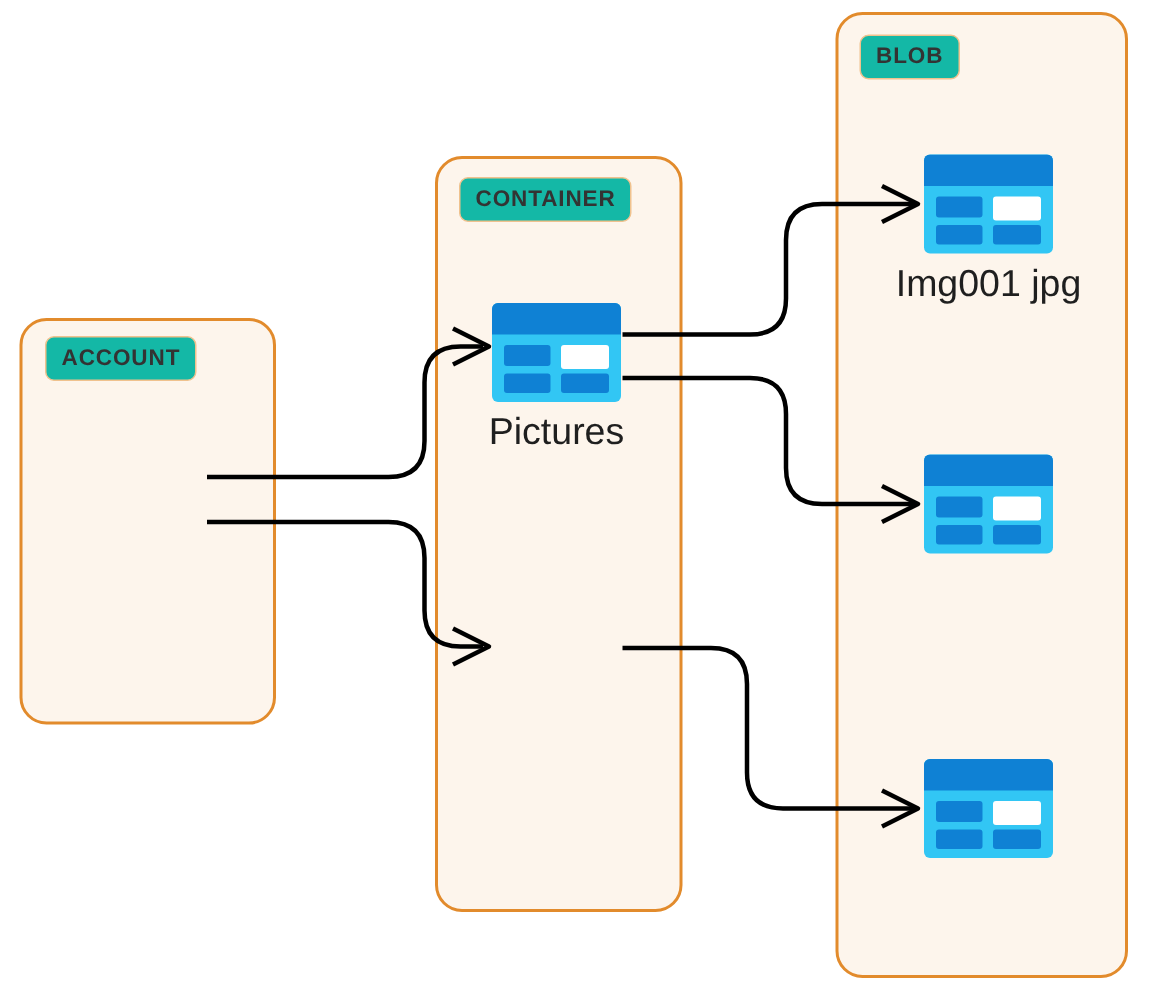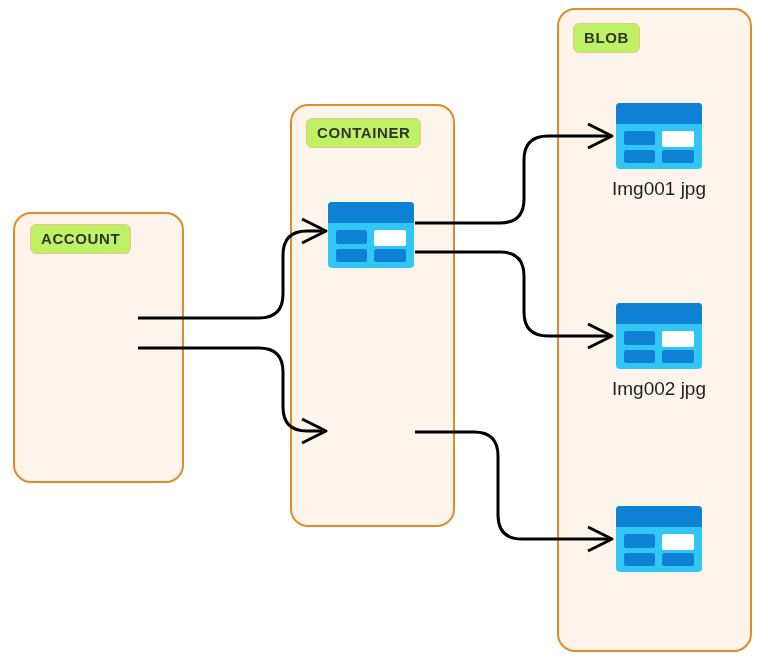--- a/index.html
+++ b/index.html
@@ -23,40 +23,40 @@
   
   .group-box {
     position: absolute;
     background: #fdf5ec;
     border: 2px solid #e28b2c;
     border-radius: 18px;
     box-sizing: border-box;
   }
   .group-badge {
     position: absolute;
-    background: #bef264;
+    background: #14b8a6;
     border: 1px solid #f0c28e;
     border-radius: 6px;
     color: #333333;
     font-size: 15px;
     font-weight: bold;
     letter-spacing: 0.6px;
     padding: 5px 10px 6px 10px;
     white-space: nowrap;
     box-sizing: border-box;
   }
   
   .node {
     position: absolute;
     text-align: center;
     width: 160px;
   }
   .node-label {
     color: #1f1f1f;
-    font-size: 19px;
+    font-size: 25px;
     line-height: 24px;
     margin-top: 8px;
     white-space: pre-line;
   }
   .icon-wrap {
     display: flex;
     justify-content: center;
   }
   
   .blue-icon {
@@ -130,21 +130,21 @@
 </style>
 </head>
 <body>
 
 <div id="stage">
 
   <div class="group-box" style="left:13px; top:212px; width:171px; height:271px;">
     <div class="group-badge" style="left:15px; top:10px;text-align:right;">ACCOUNT</div>
   </div>
 
-  <div class="group-box" style="left:290px; top:104px; width:165px; height:423px;">
+  <div class="group-box" style="left:290px; top:104px; width:165px; height:504px;">
     <div class="group-badge" style="left:14px; top:12px;">CONTAINER</div>
   </div>
 
   <div class="group-box" style="left:557px; top:8px; width:195px; height:644px;">
     <div class="group-badge" style="left:14px; top:13px;">BLOB</div>
   </div>
 
   <svg id="connectors" viewBox="0 0 768 661" width="768" height="661">
 
     <path d="M138,318 L259,318 Q283,318 283,294 L283,255 Q283,231 307,231 L322,231"></path>
@@ -167,20 +167,21 @@
   <div class="node" style="left:291px; top:202px;">
     <div class="icon-wrap">
       <div class="blue-icon">
         <div class="top-bar"></div>
         <div class="cell c1"></div>
         <div class="cell c2"></div>
         <div class="cell c3"></div>
         <div class="cell c4"></div>
       </div>
     </div>
+    <div class="node-label">Pictures</div>
   </div>
 
 
   <div class="node" style="left:579px; top:103px;">
     <div class="icon-wrap">
       <div class="blue-icon">
         <div class="top-bar"></div>
         <div class="cell c1"></div>
         <div class="cell c2"></div>
         <div class="cell c3"></div>
@@ -193,21 +194,20 @@
   <div class="node" style="left:579px; top:303px;">
     <div class="icon-wrap">
       <div class="blue-icon">
         <div class="top-bar"></div>
         <div class="cell c1"></div>
         <div class="cell c2"></div>
         <div class="cell c3"></div>
         <div class="cell c4"></div>
       </div>
     </div>
-    <div class="node-label">Img002 jpg</div>
   </div>
 
   <div class="node" style="left:579px; top:506px;">
     <div class="icon-wrap">
       <div class="blue-icon">
         <div class="top-bar"></div>
         <div class="cell c1"></div>
         <div class="cell c2"></div>
         <div class="cell c3"></div>
         <div class="cell c4"></div>

